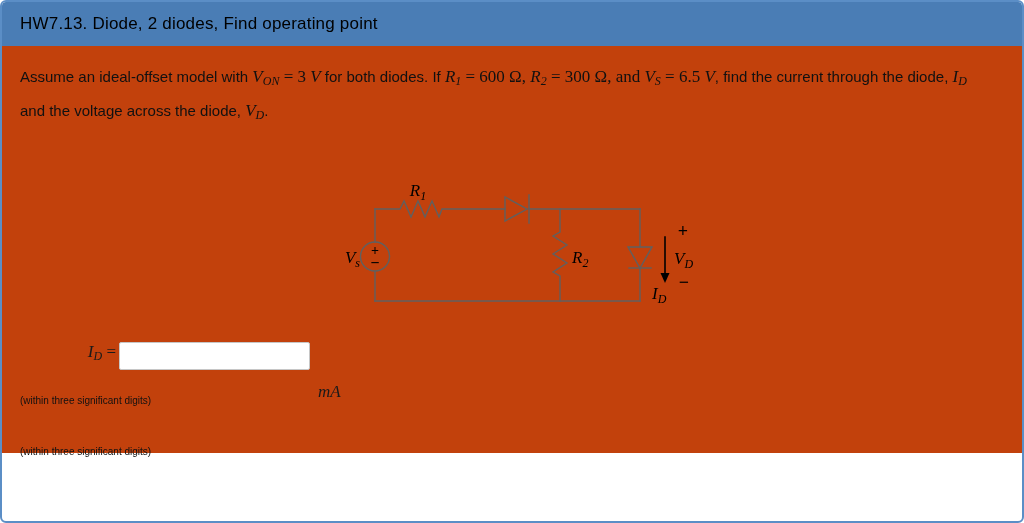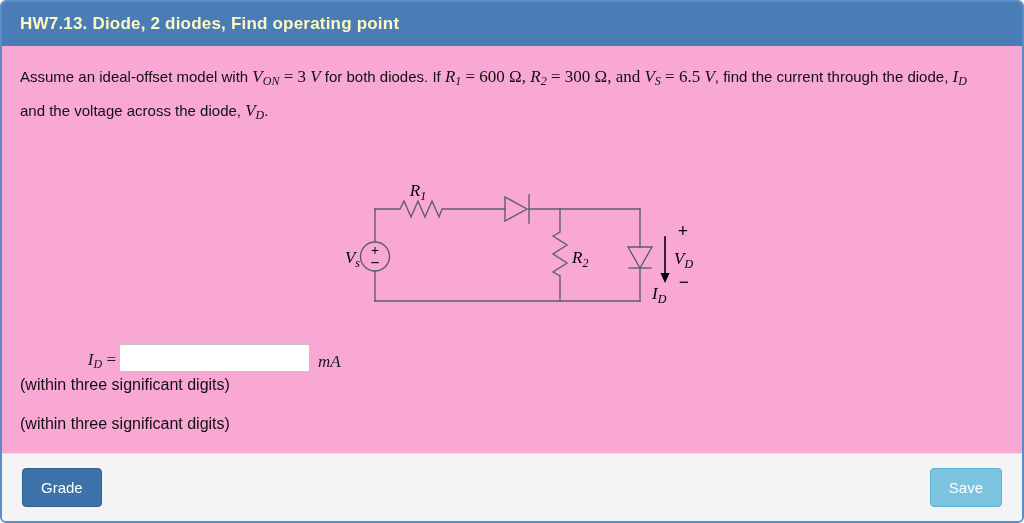--- a/index.html
+++ b/index.html
@@ -14,53 +14,53 @@
     overflow: hidden;
   }
   .hdr {
     height: 44px;
     background: #4a7db5;
     border-radius: 3px 3px 0 0;
     display: flex; align-items: center;
     padding: 0 18px;
   }
   .hdr-title {
-    color: #fef9c3; font-size: 17px; font-weight: bold;
+    color: #000000; font-size: 17px; font-weight: normal;
     letter-spacing: 0.2px;
   }
-  .content { position: absolute; top: 44px; left: 0; right: 0; bottom: 68px; background: #f9a8d4; }
+  .content { position: absolute; top: 44px; left: 0; right: 0; bottom: 68px; background: #c2410c; }
 
   .problem {
     padding: 16px 18px 0 18px;
     font-size: 15px; line-height: 29px; color: #111;
     max-width: 1000px;
   }
   .seg-t { font-family: "Liberation Sans", sans-serif; }
   .seg-m { font-family: "Liberation Serif", serif; font-style: italic; font-size: 17px; }
   .seg-b { font-family: "Liberation Serif", serif; font-style: italic; font-size: 12px; vertical-align: -3px; letter-spacing: 0; }
   .seg-r { font-family: "Liberation Serif", serif; font-size: 17px; }
 
   .circuit { position: absolute; left: 330px; top: 126px; }
   .circuit text { fill: #000; }
   .cir-lbl { font-family: "Liberation Serif", serif; font-style: italic; font-size: 17px; }
   .cir-sub { font-family: "Liberation Serif", serif; font-style: italic; font-size: 12px; }
   .cir-sign { font-family: "Liberation Serif", serif; font-weight: bold; font-style: normal; }
 
   .answers { position: absolute; left: 18px; top: 296px; }
-  .ans-row { display: flex; align-items: flex-end; height: 30px; }
+  .ans-row { display: flex; align-items: flex-start; height: 30px; }
   .ans-label { display: inline-block; width: 99px; text-align: right; padding-right: 3px; font-size: 15px; }
   .ans-input {
     width: 191px; height: 28px;
     border: 1px solid #c6c6c6; border-radius: 2px;
     font-size: 15px; padding: 0 6px;
     font-family: "Liberation Sans", sans-serif;
     background: #fff;
   }
   .ans-unit { margin-left: 8px; font-size: 15px; margin-top: 40px; }
-  .ans-note { font-size: 16px; color: #111; margin-top: 4px; }
+  .ans-note { font-size: 10px; color: #111; margin-top: 23px; }
   .row-gap { height: 17px; }
 
   .ftr {
     position: absolute; left: 0; right: 0; bottom: 0; height: 68px;
     background: #f4f4f4;
     border-top: 1px solid #e2e2e2;
     border-radius: 0 0 4px 4px;
     display: flex; align-items: center; justify-content: space-between;
     padding: 0 20px;
   }
@@ -132,18 +132,14 @@
         <input class="ans-input" type="text" value="" style="">
         <span class="ans-unit"><span class="seg-m">mA</span></span>
       </div>
       <div class="ans-note">(within three significant digits)</div>
       <div class="row-gap"></div>
       <div class="ans-note">(within three significant digits)</div>
     </div>
 
   </div>
 
-  <div class="ftr">
-    <button class="btn btn-grade">Grade</button>
-    <button class="btn btn-save">Save</button>
-  </div>
 
 </div>
 
 </body></html>

